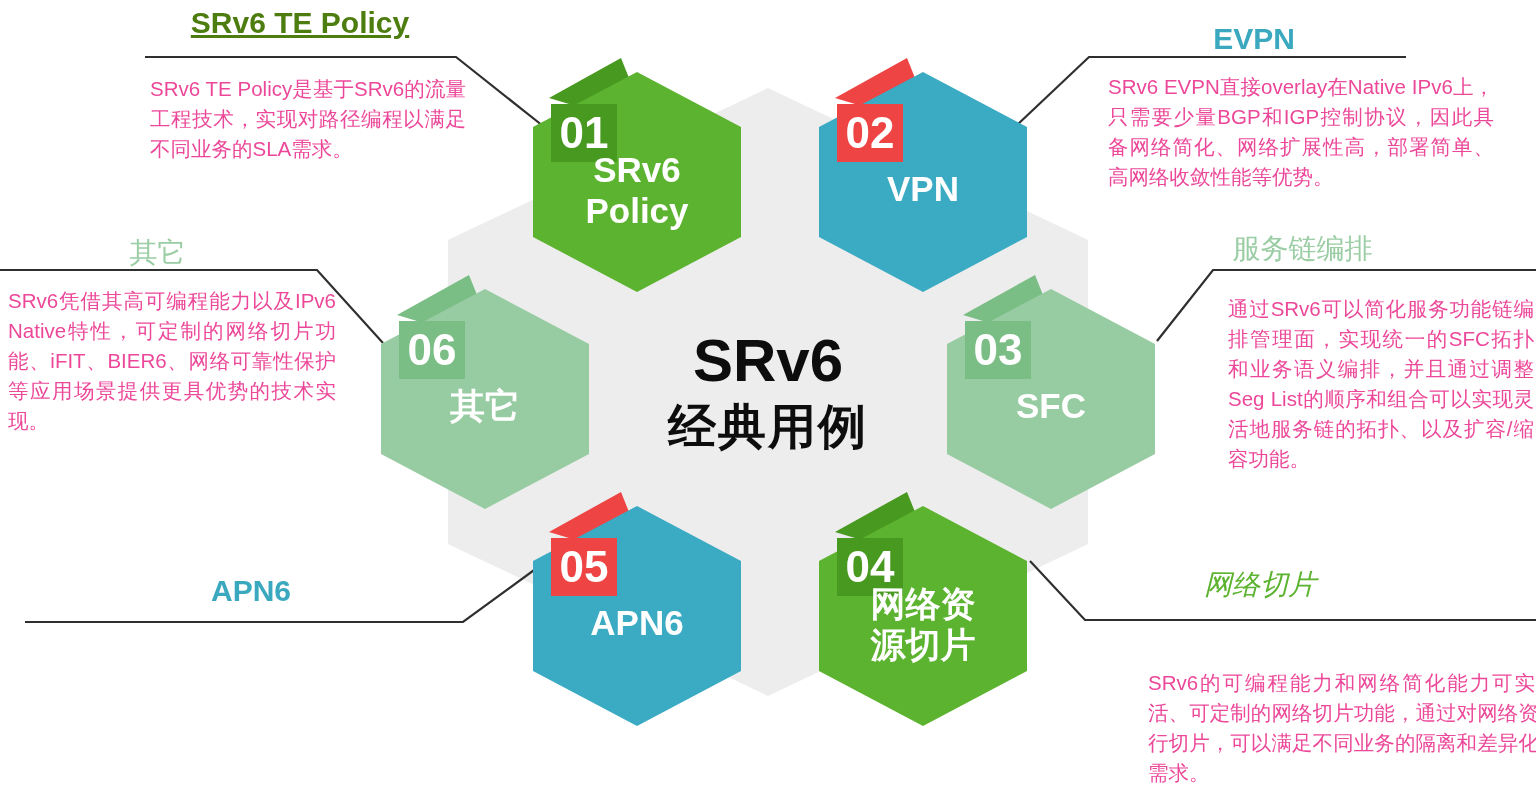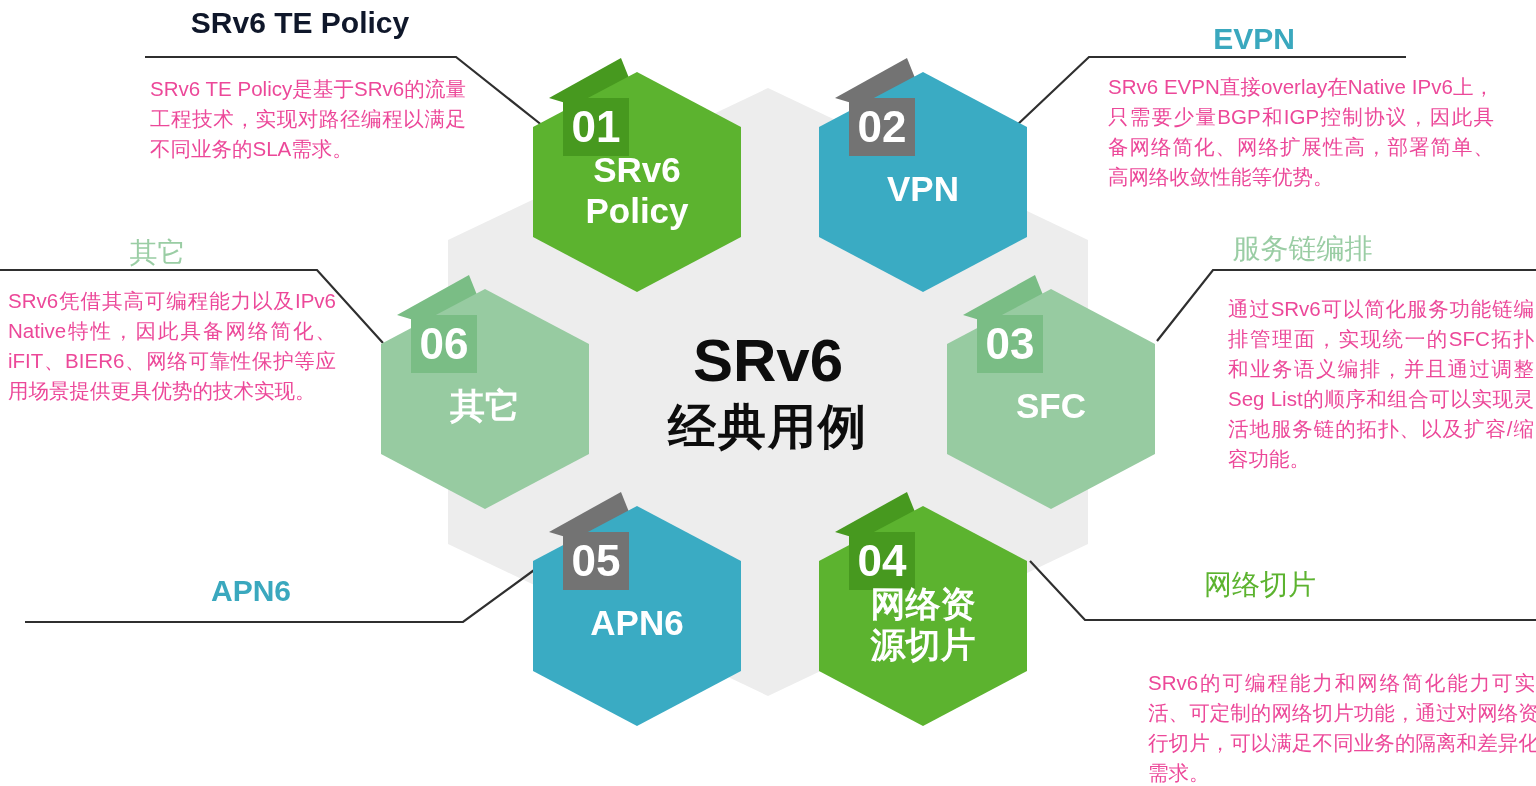--- a/index.html
+++ b/index.html
@@ -19,61 +19,61 @@
 
   
   .lines-svg{position:absolute;left:0;top:0;z-index:2;}
 
   
   .hex-group{position:absolute;width:208px;height:220px;z-index:3;}
   .hex-body{position:absolute;left:0;top:0;width:208px;height:220px;
     clip-path:polygon(50% 0%,100% 25%,100% 75%,50% 100%,0% 75%,0% 25%);z-index:2;}
   .hex-flap{position:absolute;left:16px;top:-14px;width:100px;height:70px;
     clip-path:polygon(0% 57%,72% 0%,100% 100%);z-index:1;}
-  .hex-badge{position:absolute;left:18px;top:26px;width:66px;height:58px;z-index:3;
+  .hex-badge{position:absolute;left:18px;top:32px;width:66px;height:58px;z-index:3;
     display:flex;align-items:center;justify-content:center;
-    color:#ffffff;font-size:44px;font-weight:bold;line-height:1;margin-left:12px;}
+    color:#ffffff;font-size:44px;font-weight:bold;line-height:1;}
   .hex-label{position:absolute;left:0;width:208px;text-align:center;z-index:3;
     color:#ffffff;font-weight:bold;font-size:35px;line-height:1.18;}
   .hex-label.two{top:50%;transform:translateY(-40%);}
   .hex-label.one{top:53%;transform:translateY(-50%);}
   .hex-label span{display:block;}
   .hex-label span:empty{display:none;}
 
   .fill-green{background:#5cb32f;} .dark-green{background:#47991f;}
-  .fill-teal{background:#3aabc3;}  .dark-teal{background:#737373;}
+  .fill-teal{background:#3aabc3;}  .dark-teal{background:#ef4444;}
   .fill-lgreen{background:#97cba1;}.dark-lgreen{background:#7abd85;}
 
   .pos-01{left:533px;top:72px;}
   .pos-02{left:819px;top:72px;}
   .pos-03{left:947px;top:289px;}
   .pos-04{left:819px;top:506px;padding-left:32px;}
   .pos-05{left:533px;top:506px;}
   .pos-06{left:381px;top:289px;}
 
   
   .center-title{position:absolute;left:468px;top:328px;width:600px;text-align:center;
     z-index:4;color:#0d0d0d;font-weight:800;}
   .center-title .l1{font-size:60px;line-height:66px;display:block;}
   .center-title .l2{font-size:48px;line-height:66px;display:block;letter-spacing:2px;}
 
   
   .co-title{position:absolute;z-index:4;text-align:center;font-weight:bold;font-size:30px;}
   .co-title.cjk{font-weight:normal;font-size:28px;}
   .co-text{position:absolute;z-index:4;color:#ec4899;font-size:20.5px;line-height:30px;
     text-align:justify;text-justify:inter-ideograph;}
-  .c-green{color:#0f172a;} .c-teal{color:#3aa8be;} .c-lgreen{color:#9acda4;} .c-green2{color:#5cb32f;}
+  .c-green{color:#4d7c0f;text-decoration:underline;} .c-teal{color:#3aa8be;} .c-lgreen{color:#9acda4;} .c-green2{color:#5cb32f;}
 
   .t-tl{left:140px;top:6px;width:320px;}
   .p-tl{left:150px;top:74px;width:316px;}
   .t-tr{left:1095px;top:6px;width:318px;margin-top:16px;}
   .p-tr{left:1108px;top:72px;width:386px;}
   .t-r{left:1180px;top:230px;width:245px;}
   .p-r{left:1228px;top:294px;width:306px;}
-  .t-br{left:1140px;top:566px;width:240px;}
+  .t-br{left:1140px;top:566px;width:240px;font-style:italic;}
   .p-br{left:1104px;top:668px;width:432px;margin-left:44px;}
   .t-bl{left:95px;top:574px;width:312px;}
   .p-bl{left:55px;top:628px;width:452px;}
   .t-l{left:40px;top:234px;width:235px;}
   .p-l{left:8px;top:286px;width:328px;}
 </style>
 </head>
 <body>
 
 <div class="stage">
@@ -162,15 +162,15 @@
 
   <div class="co-title cjk c-lgreen t-r">服务链编排</div>
   <div class="co-text p-r">通过SRv6可以简化服务功能链编排管理面，实现统一的SFC拓扑和业务语义编排，并且通过调整Seg List的顺序和组合可以实现灵活地服务链的拓扑、以及扩容/缩容功能。</div>
 
   <div class="co-title cjk c-green2 t-br">网络切片</div>
   <div class="co-text p-br">SRv6的可编程能力和网络简化能力可实现灵活、可定制的网络切片功能，通过对网络资源进行切片，可以满足不同业务的隔离和差异化服务需求。</div>
 
   <div class="co-title c-teal t-bl">APN6</div>
 
   <div class="co-title cjk c-lgreen t-l">其它</div>
-  <div class="co-text p-l">SRv6凭借其高可编程能力以及IPv6 Native特性，因此具备网络简化、iFIT、BIER6、网络可靠性保护等应用场景提供更具优势的技术实现。</div>
+  <div class="co-text p-l">SRv6凭借其高可编程能力以及IPv6 Native特性，可定制的网络切片功能、iFIT、BIER6、网络可靠性保护等应用场景提供更具优势的技术实现。</div>
 
 </div>
 
 </body></html>

